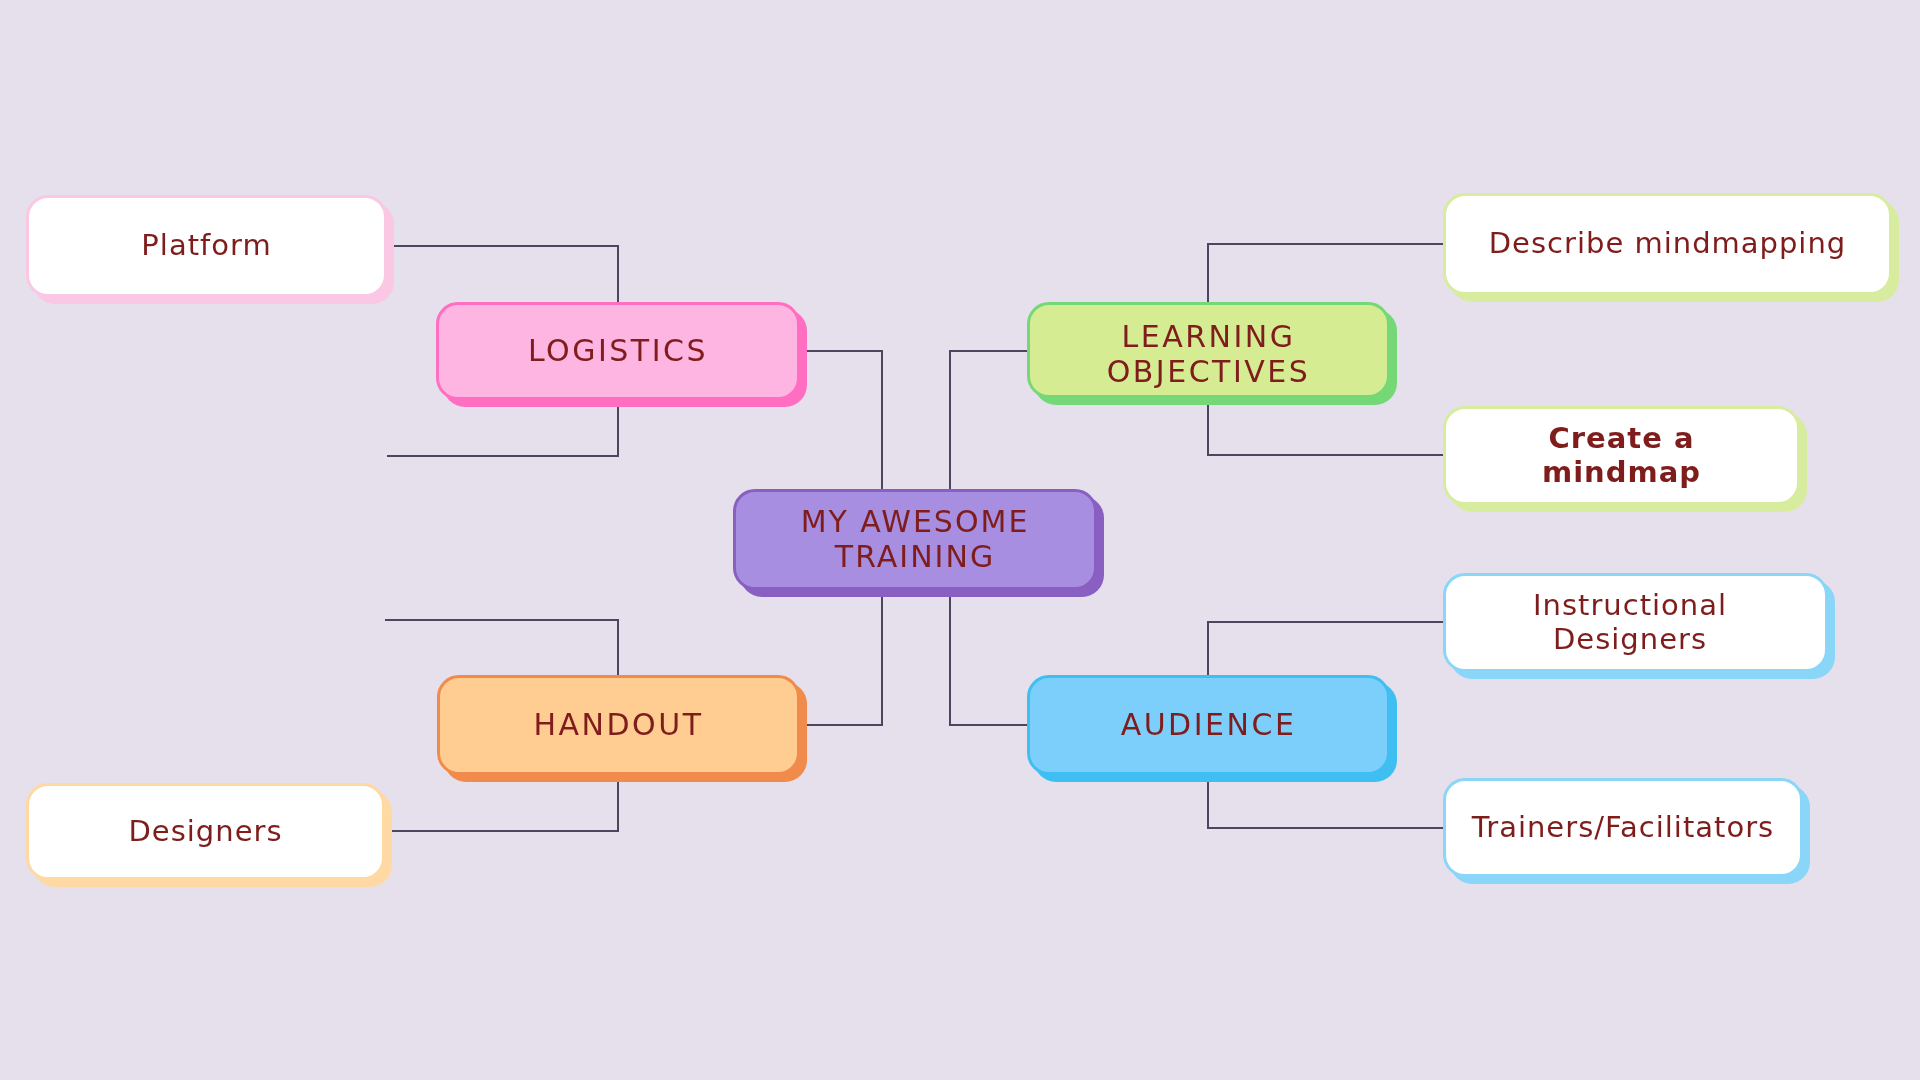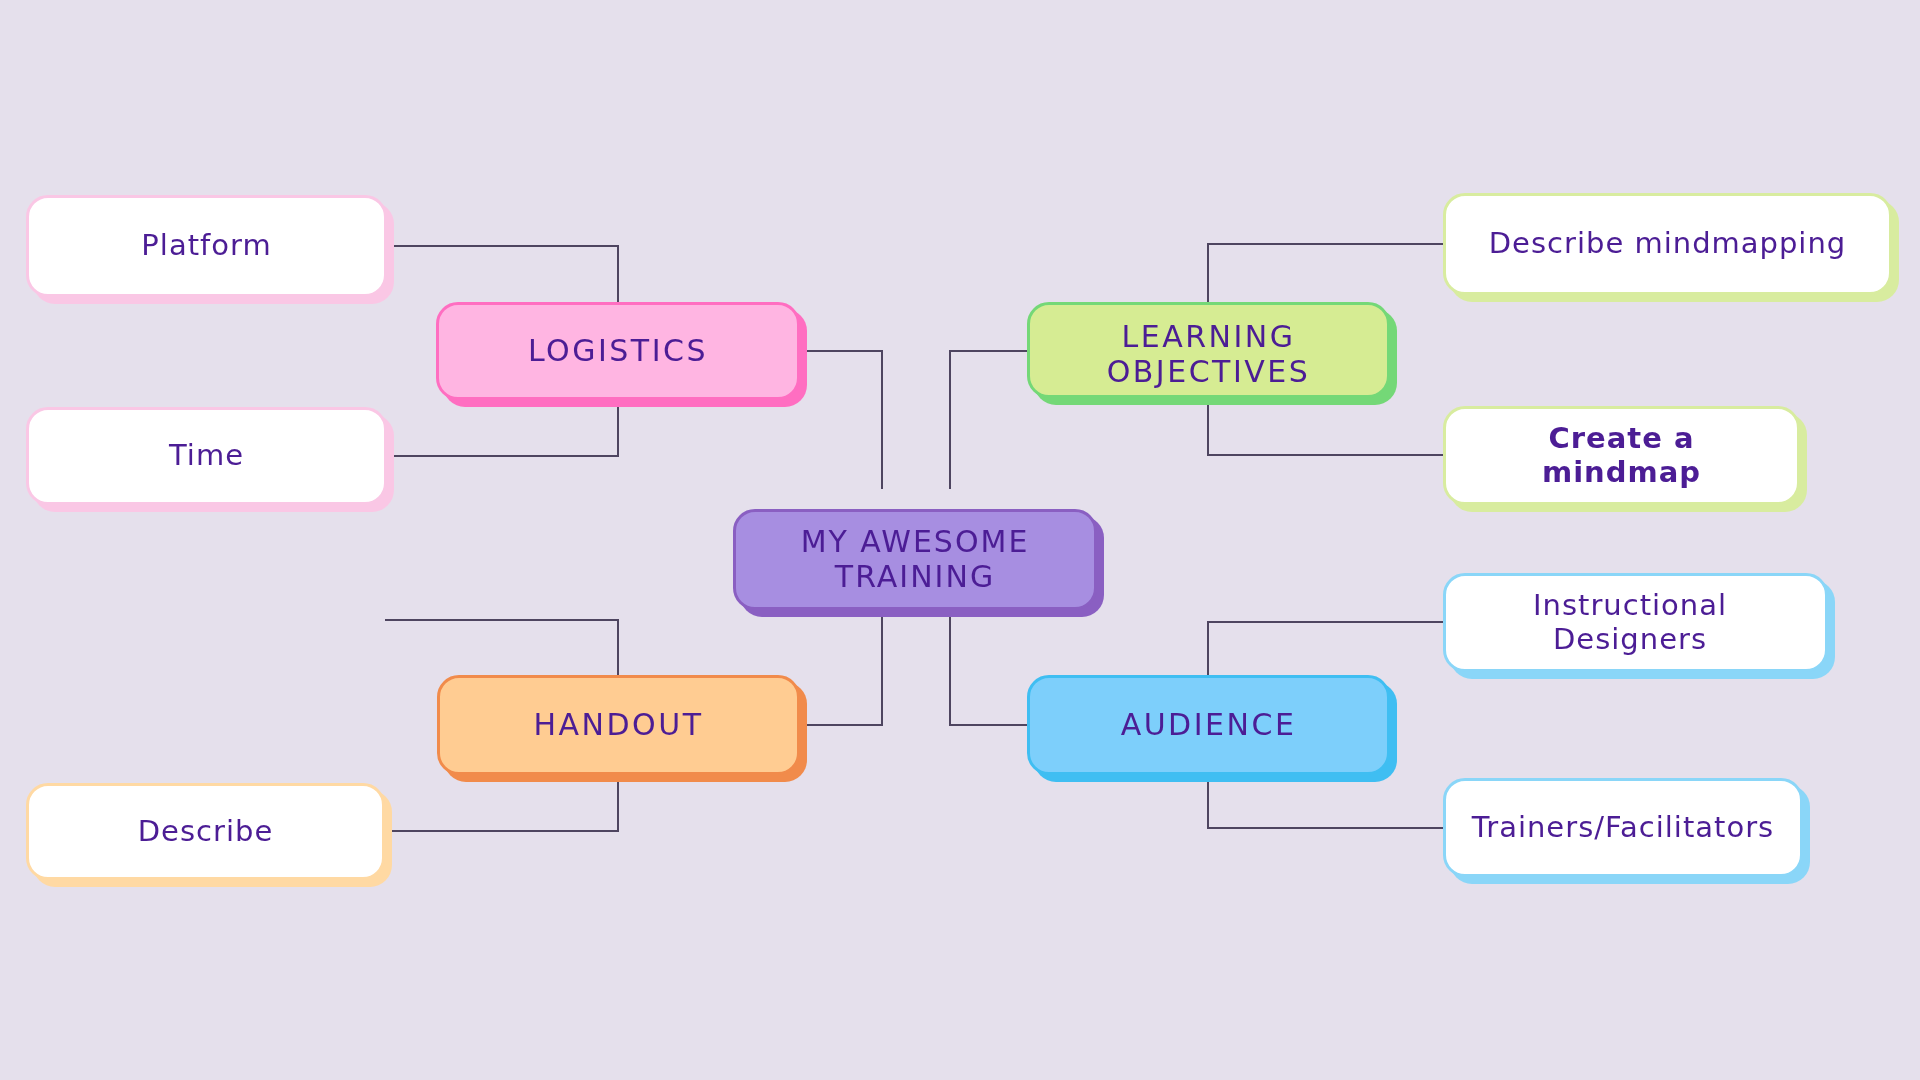--- a/index.html
+++ b/index.html
@@ -20,41 +20,41 @@
   .node {
     position: absolute;
     display: flex;
     align-items: center;
     justify-content: center;
     text-align: center;
     background: var(--fill, #FFFFFF);
     border: 3px solid var(--border, #CCCCCC);
     box-shadow: 7px 7px 0 var(--border, #CCCCCC);
     border-radius: 22px;
-    color: #4c1d95;
+    color: #7f1d1d;
     padding: 6px 18px;
     line-height: 1.15;
   }
   .node .label { width: 100%; }
   .topic {
     font-size: 30px;
     letter-spacing: 2.5px;
     font-weight: 500;
   }
   .leaf {
     font-size: 29px;
     letter-spacing: 1px;
   }
   .center-node {
     font-size: 30px;
     letter-spacing: 2px;
     font-weight: 500;
   }
   
-  #node-center        { left: 733px;  top: 489px; width: 364px; height: 101px; margin-top: 20px; }
+  #node-center        { left: 733px;  top: 489px; width: 364px; height: 101px; }
   #node-logistics     { left: 436px;  top: 302px; width: 364px; height: 98px;  }
   #node-learning      { left: 1027px; top: 302px; width: 363px; height: 96px; align-items: flex-end;  }
   #node-handout       { left: 437px;  top: 675px; width: 363px; height: 100px; }
   #node-audience      { left: 1027px; top: 675px; width: 363px; height: 100px; }
   #leaf-platform      { left: 26px;   top: 195px; width: 361px; height: 102px; }
   #leaf-time          { left: 26px;   top: 407px; width: 361px; height: 98px;  }
   #leaf-blank         { left: 26px;   top: 572px; width: 359px; height: 96px;  }
   #leaf-resources     { left: 26px;   top: 783px; width: 359px; height: 97px;  }
   #leaf-describe      { left: 1443px; top: 193px; width: 449px; height: 102px; }
   #leaf-create        { left: 1443px; top: 406px; width: 357px; height: 99px; font-weight: bold;  }
@@ -98,35 +98,32 @@
   </div>
 
   <div class="node topic" id="node-audience" style="--fill: #7DCFFB; --border: #3FBEF2;">
     <div class="label">AUDIENCE</div>
   </div>
 
   <div class="node leaf" id="leaf-platform" style="--fill: #FFFFFF; --border: #FAC7E5;">
     <div class="label">Platform</div>
   </div>
 
-  <div class="node leaf" id="leaf-time" style="--fill: #FFFFFF; --border: #FAC7E5;">
-    <div class="label">Time</div>
-  </div>
 
   <div class="node leaf" id="leaf-describe" style="--fill: #FFFFFF; --border: #D8EC9F;">
     <div class="label">Describe mindmapping</div>
   </div>
 
   <div class="node leaf" id="leaf-create" style="--fill: #FFFFFF; --border: #D8EC9F;">
     <div class="label">Create a mindmap</div>
   </div>
 
 
   <div class="node leaf" id="leaf-resources" style="--fill: #FFFFFF; --border: #FFD9A3;">
-    <div class="label">Describe</div>
+    <div class="label">Designers</div>
   </div>
 
   <div class="node leaf" id="leaf-instructional" style="--fill: #FFFFFF; --border: #8AD6F8;">
     <div class="label">Instructional Designers</div>
   </div>
 
   <div class="node leaf" id="leaf-trainers" style="--fill: #FFFFFF; --border: #8AD6F8;">
     <div class="label">Trainers/Facilitators</div>
   </div>
 

